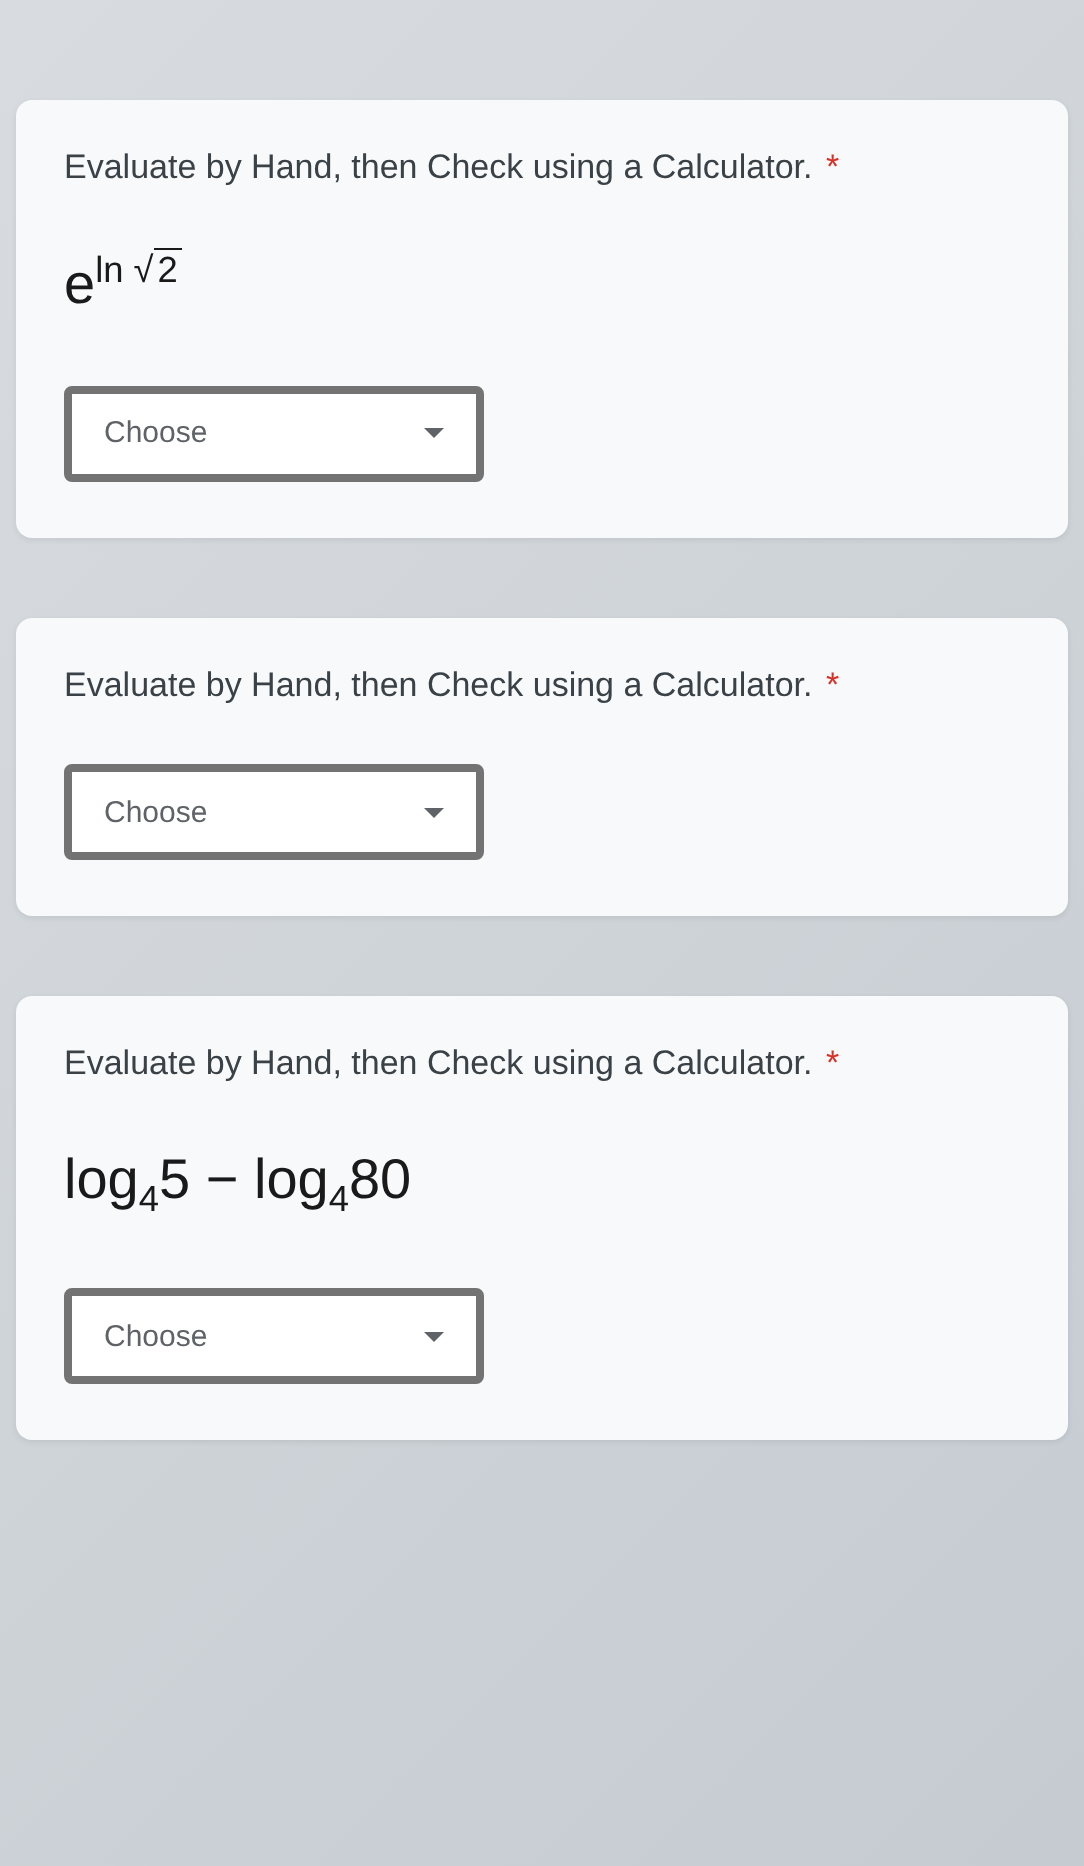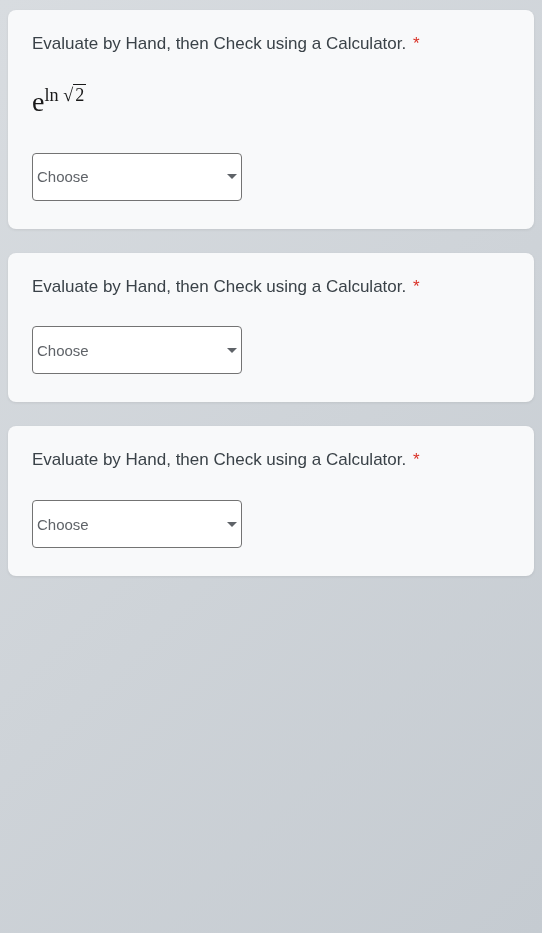--- a/index.html
+++ b/index.html
@@ -14,36 +14,37 @@
       height: 933px;
       padding: 10px 8px;
       overflow: hidden;
     }
     .question-card {
       background: #f8f9fa;
       border-radius: 8px;
       padding: 22px 24px 28px 24px;
       margin-bottom: 24px;
       box-shadow: 0 1px 3px rgba(0,0,0,0.08);
+      margin-top: 40px;
     }
     .question-prompt {
       font-size: 17px;
       color: #3a4248;
       margin-bottom: 28px;
       line-height: 1.4;
     }
     .required-star {
       color: #d93025;
       margin-left: 2px;
     }
     .math-expression {
       font-size: 28px;
       color: #1a1a1a;
       margin-bottom: 32px;
-      font-family: Liberation Serif, serif;
+      font-family: Liberation Sans, sans-serif;
       line-height: 1.3;
     }
     .math-expression sup {
       font-size: 0.65em;
       vertical-align: super;
     }
     .math-expression sub {
       font-size: 0.65em;
       vertical-align: sub;
     }
@@ -57,22 +58,22 @@
     .sqrt-content {
       border-top: 1.5px solid #1a1a1a;
       padding: 0 2px;
     }
     .dropdown {
       display: inline-flex;
       align-items: center;
       justify-content: space-between;
       width: 210px;
       height: 48px;
-      padding: 0 4px;
-      border: 1px solid #737373;
+      padding: 0 16px;
+      border: 4px solid #737373;
       border-radius: 4px;
       background: #ffffff;
       cursor: pointer;
       color: #5f6368;
       font-size: 15px;
     }
     .dropdown-caret {
       width: 0;
       height: 0;
       border-left: 5px solid transparent;
@@ -106,17 +107,20 @@
     <span>Choose</span>
     <span class="dropdown-caret"></span>
   </div>
 </div>
 
 <div class="question-card">
   <div class="question-prompt">
     <span>Evaluate by Hand, then Check using a Calculator.</span>
     <span class="required-star">*</span>
   </div>
+  <div class="math-expression">
+    <span>log</span><sub>4</sub><span>5 − log</span><sub>4</sub><span>80</span>
+  </div>
   <div class="dropdown">
     <span>Choose</span>
     <span class="dropdown-caret"></span>
   </div>
 </div>
 
 </body></html>

